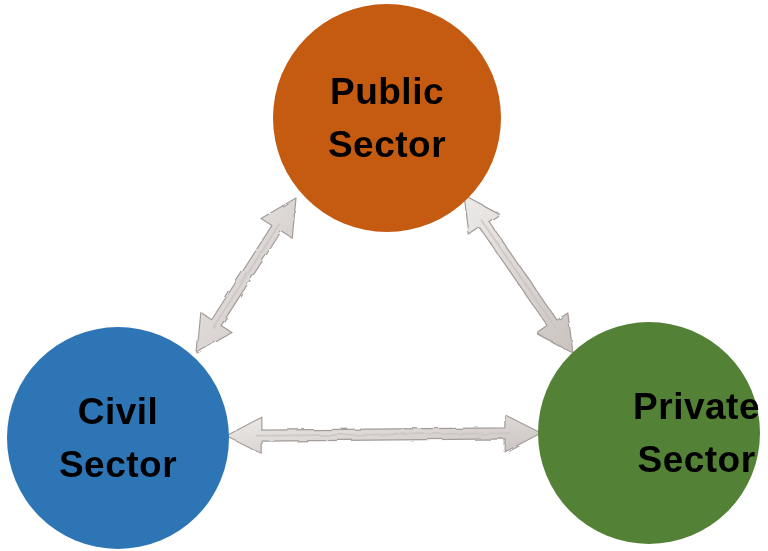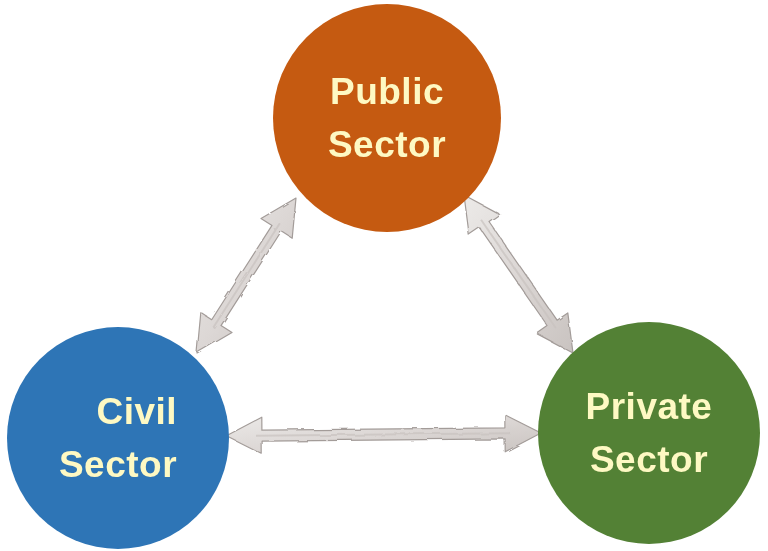--- a/index.html
+++ b/index.html
@@ -39,23 +39,23 @@
     position: absolute;
     border-radius: 50%;
     display: flex;
     flex-direction: column;
     align-items: center;
     justify-content: center;
     text-align: center;
   }
   .node-public  { left: 273px; top: 4px;   width: 228px; height: 228px; }
   .node-civil   { left: 7px;   top: 327px; width: 222px; height: 222px; }
-  .node-private { left: 538px; top: 322px; width: 222px; height: 222px; }
+  .node-private { left: 538px; top: 322px; width: 222px; height: 222px; align-items: flex-end; }
   .node-label {
-    color: #fef9c3;
+    color: #000000;
     font-size: 37px;
     font-weight: 700;
     line-height: 53px;
     letter-spacing: 0.5px;
   }
   .node-label span { display: block; }
 </style>
 </head>
 <body>
 
@@ -84,21 +84,21 @@
     <line class="arrow-core" x1="255.99863954832935" y1="435.7142986709683" x2="511.0013604516707" y2="433.2857013290317"></line>
   </svg>
 
   <div class="node node-public" style="background-color: rgb(197, 90, 17);">
     <div class="node-label">
       <span>Public</span>
       <span>Sector</span>
     </div>
   </div>
 
-  <div class="node node-civil" style="background-color: rgb(46, 117, 182); text-align: right;">
+  <div class="node node-civil" style="background-color: rgb(46, 117, 182);">
     <div class="node-label">
       <span>Civil</span>
       <span>Sector</span>
     </div>
   </div>
 
   <div class="node node-private" style="background-color: rgb(83, 129, 53);">
     <div class="node-label">
       <span>Private</span>
       <span>Sector</span>

